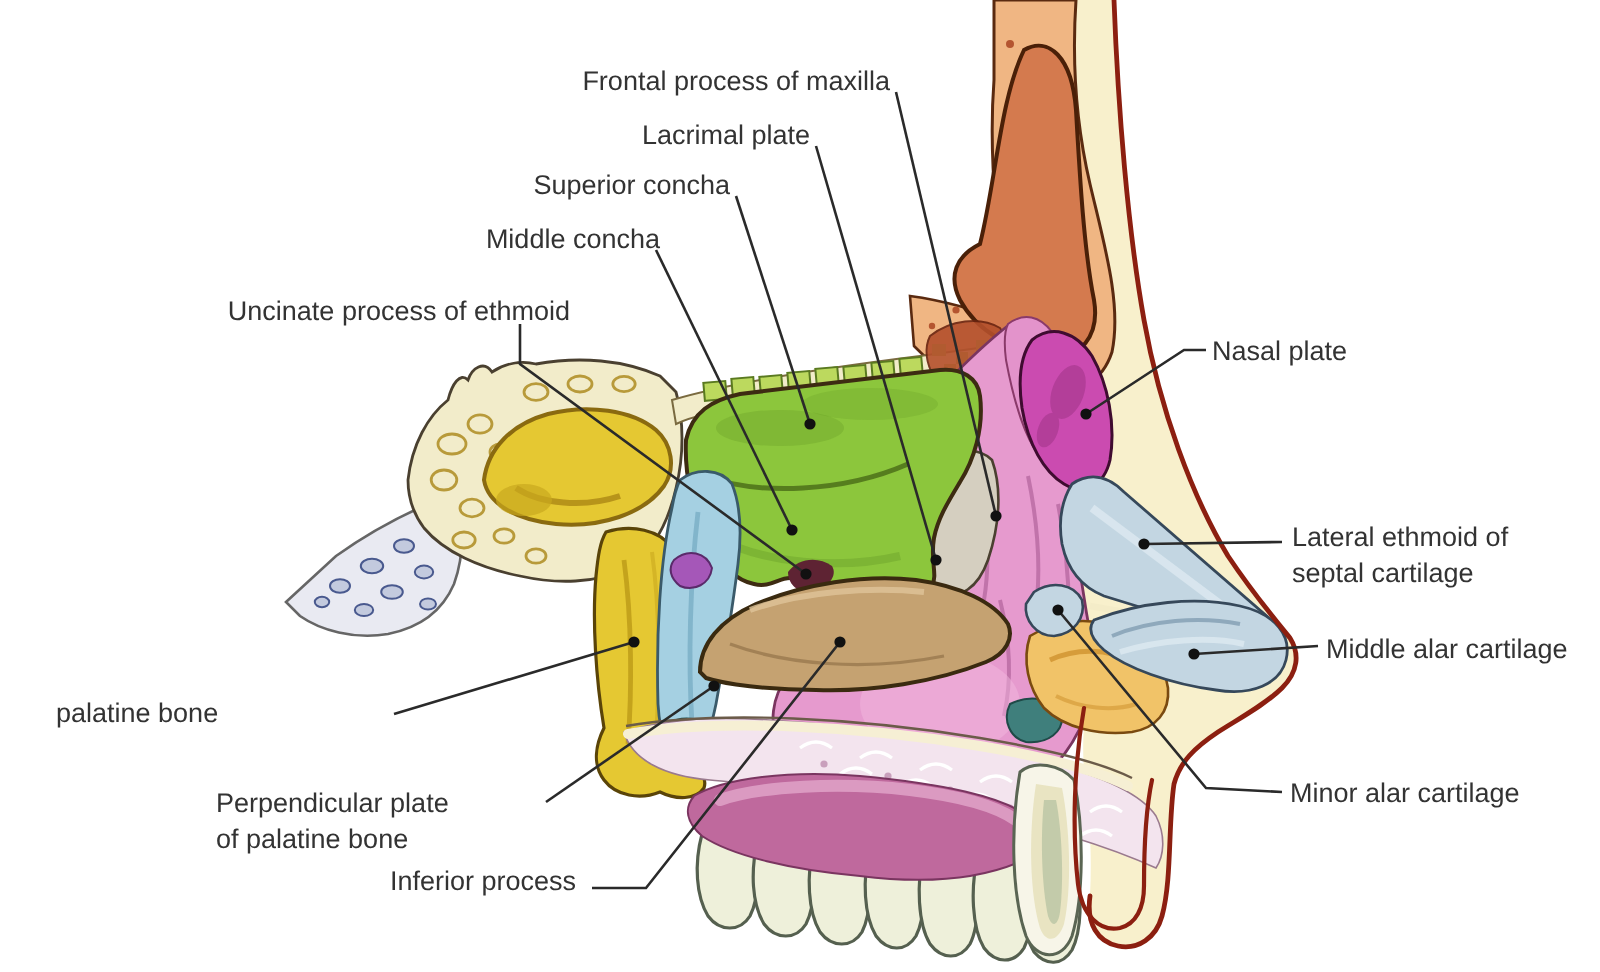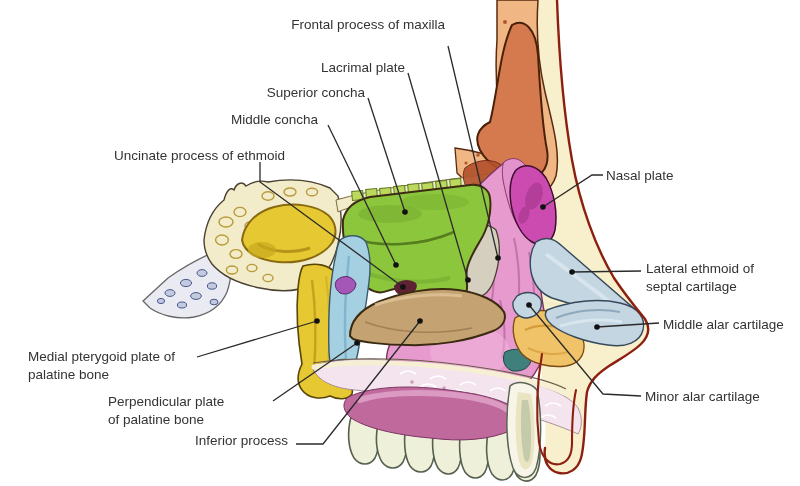--- a/index.html
+++ b/index.html
@@ -295,43 +295,42 @@
         <circle cx="543" cy="207" r="2.8"></circle>
     <circle cx="572" cy="272" r="2.8"></circle>
         <circle cx="597" cy="327" r="2.8"></circle>
     <circle cx="529" cy="305" r="2.8"></circle>
         <circle cx="317" cy="321" r="2.8"></circle>
     <circle cx="357" cy="343" r="2.8"></circle>
         <circle cx="420" cy="321" r="2.8"></circle>
   </g>
 </svg>
 
-  <div class="label r" style="left:250px;top:16px;width:195px">Frontal process of maxilla</div>
+  <div class="label r" style="left:250px;top:32px;width:195px">Frontal process of maxilla</div>
 
   <div class="label r" style="left:305px;top:59px;width:100px">Lacrimal plate</div>
 
   <div class="label r" style="left:250px;top:84px;width:115px">Superior concha</div>
 
-  <div class="label r" style="left:218px;top:111px;width:100px">Middle concha</div>
+  <div class="label r" style="left:230px;top:111px;width:100px">Middle concha</div>
 
   <div class="label r" style="left:95px;top:147px;width:190px">Uncinate process of ethmoid</div>
 
   <div class="label" style="left:606px;top:167px">Nasal plate</div>
 
   <div class="label" style="left:646px;top:260px">
     <div>Lateral ethmoid of</div>
     <div>septal cartilage</div>
   </div>
 
   <div class="label" style="left:663px;top:316px">Middle alar cartilage</div>
 
   <div class="label" style="left:645px;top:388px">Minor alar cartilage</div>
 
   <div class="label" style="left:28px;top:348px">
-    <div>Medial pterygoid plate of</div>
     <div>palatine bone</div>
   </div>
 
   <div class="label" style="left:108px;top:393px">
     <div>Perpendicular plate</div>
     <div>of palatine bone</div>
   </div>
 
   <div class="label" style="left:195px;top:432px">Inferior process</div>
 </div>

